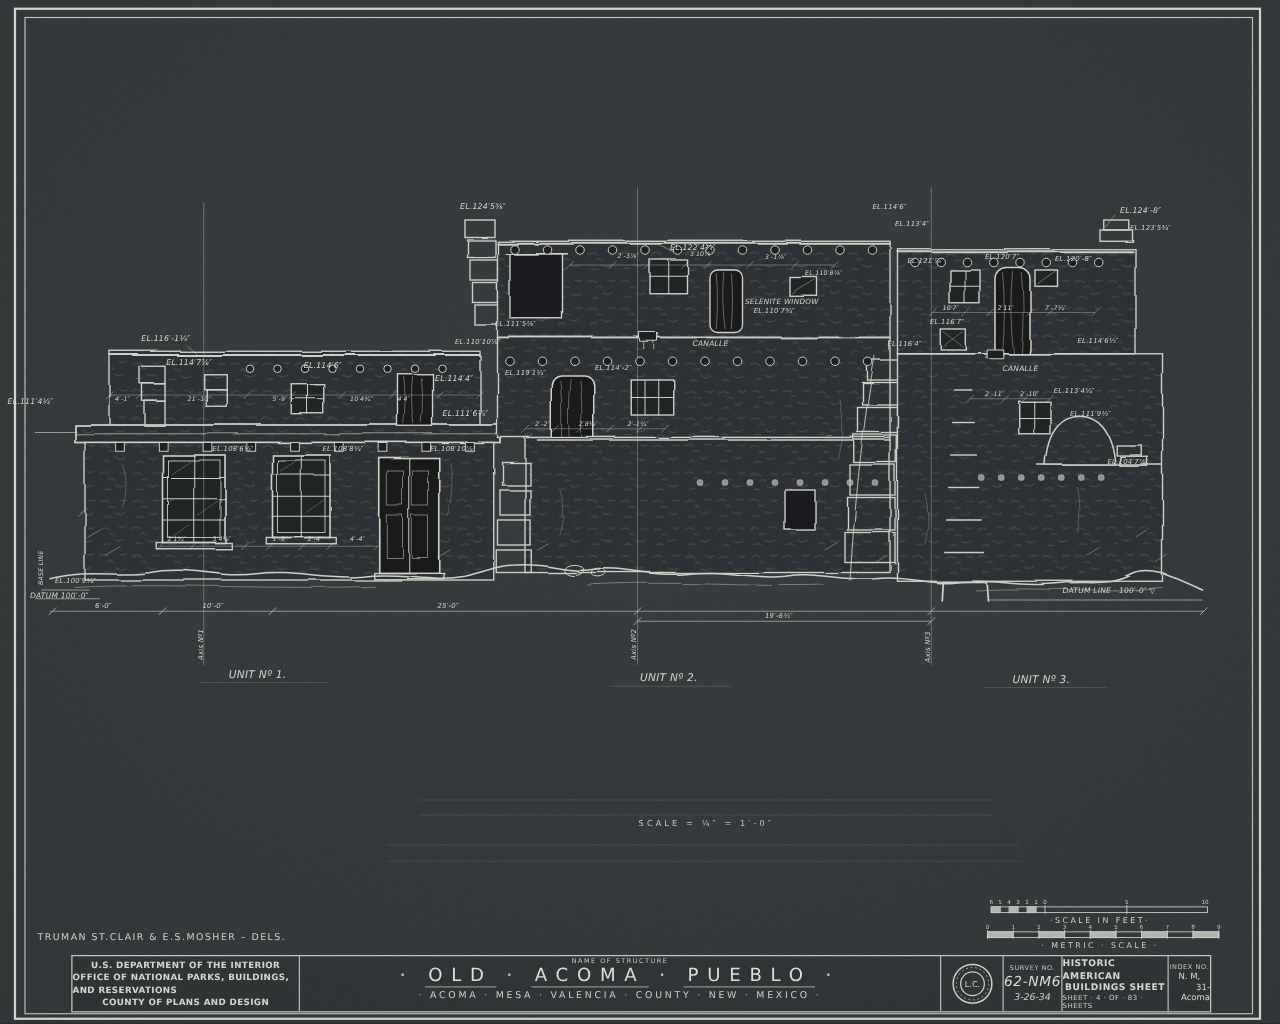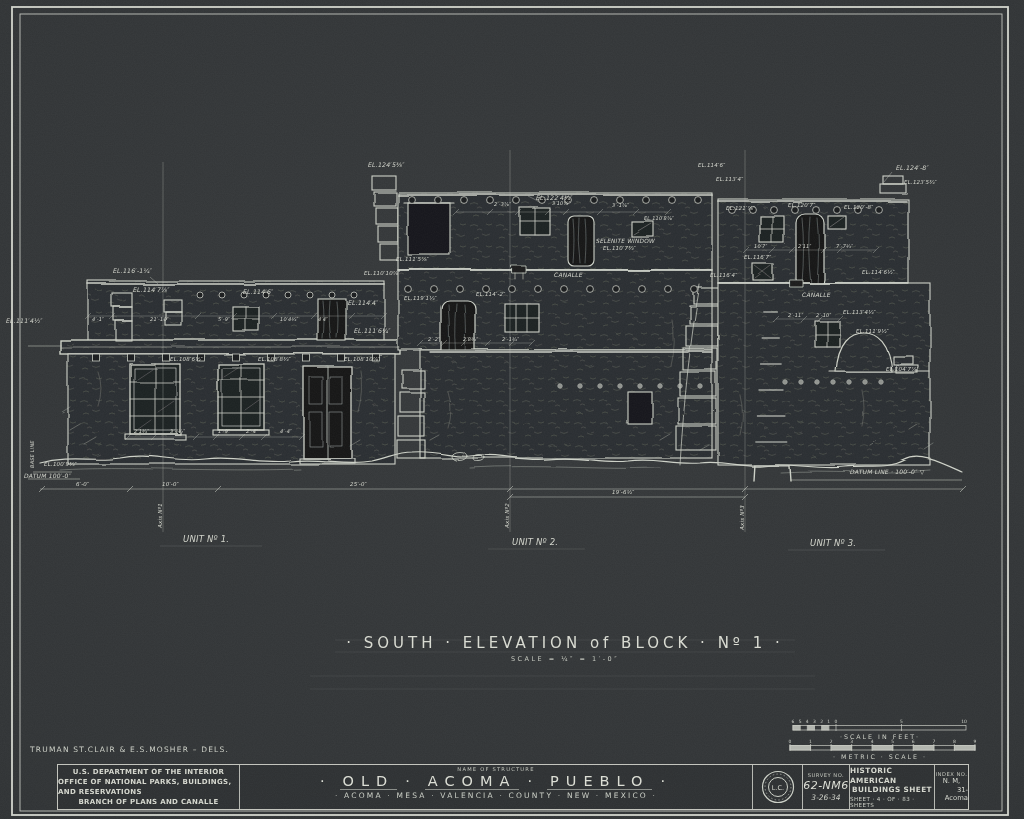--- a/index.html
+++ b/index.html
@@ -434,33 +434,32 @@
         <text x="24" y="478" font-size="6">DATUM 100′-0″</text>
         <text x="850" y="474" font-size="6">DATUM LINE · 100′-0″ ▽</text>
         <text x="183" y="542" font-size="8.5">UNIT Nº 1.</text>
         <text x="512" y="545" font-size="8.5">UNIT Nº 2.</text>
         <text x="810" y="546" font-size="8.5">UNIT Nº 3.</text>
       </g>
 
     <rect width="1024" height="819" filter="url(#grain)" opacity=".6"></rect>
   </svg>
 
-  <div class="abs main-title">· SOUTH · ELEVATION of BLOCK · Nº 1 ·</div>
   <div class="abs scale-note">SCALE = ¼″ = 1′-0″</div>
 
   <div class="abs credit">TRUMAN ST.CLAIR &amp; E.S.MOSHER – DELS.</div>
 
   <div class="abs scale-feet-label">·SCALE IN FEET·</div>
   <div class="abs scale-metric-label">· METRIC · SCALE ·</div>
 
   <div class="abs titleblock">
     <div class="tb-cell tb-agency">
       <div>U.S. DEPARTMENT OF THE INTERIOR</div>
       <div>OFFICE OF NATIONAL PARKS, BUILDINGS, AND RESERVATIONS</div>
-      <div>BRANCH OF PLANS AND CANALLE</div>
+      <div>COUNTY OF PLANS AND DESIGN</div>
     </div>
     <div class="tb-cell tb-name">
       <div class="lbl">NAME OF STRUCTURE</div>
       <div class="structure" id="structure-name"><span class="sep">·</span><span class="word">OLD</span><span class="sep">·</span><span class="word">ACOMA</span><span class="sep">·</span><span class="word">PUEBLO</span><span class="sep">·</span></div>
       <div class="loc">· ACOMA · MESA · VALENCIA · COUNTY · NEW · MEXICO ·</div>
     </div>
     <div class="tb-cell tb-seal">
       <svg width="44" height="44" viewBox="0 0 44 44">
         <circle cx="22" cy="22" r="15.5" fill="none" stroke="#ccd0c7" stroke-width="1.2"></circle>
         <circle cx="22" cy="22" r="13" fill="none" stroke="#ccd0c7" stroke-width=".6" stroke-dasharray="1.5 2.2"></circle>

